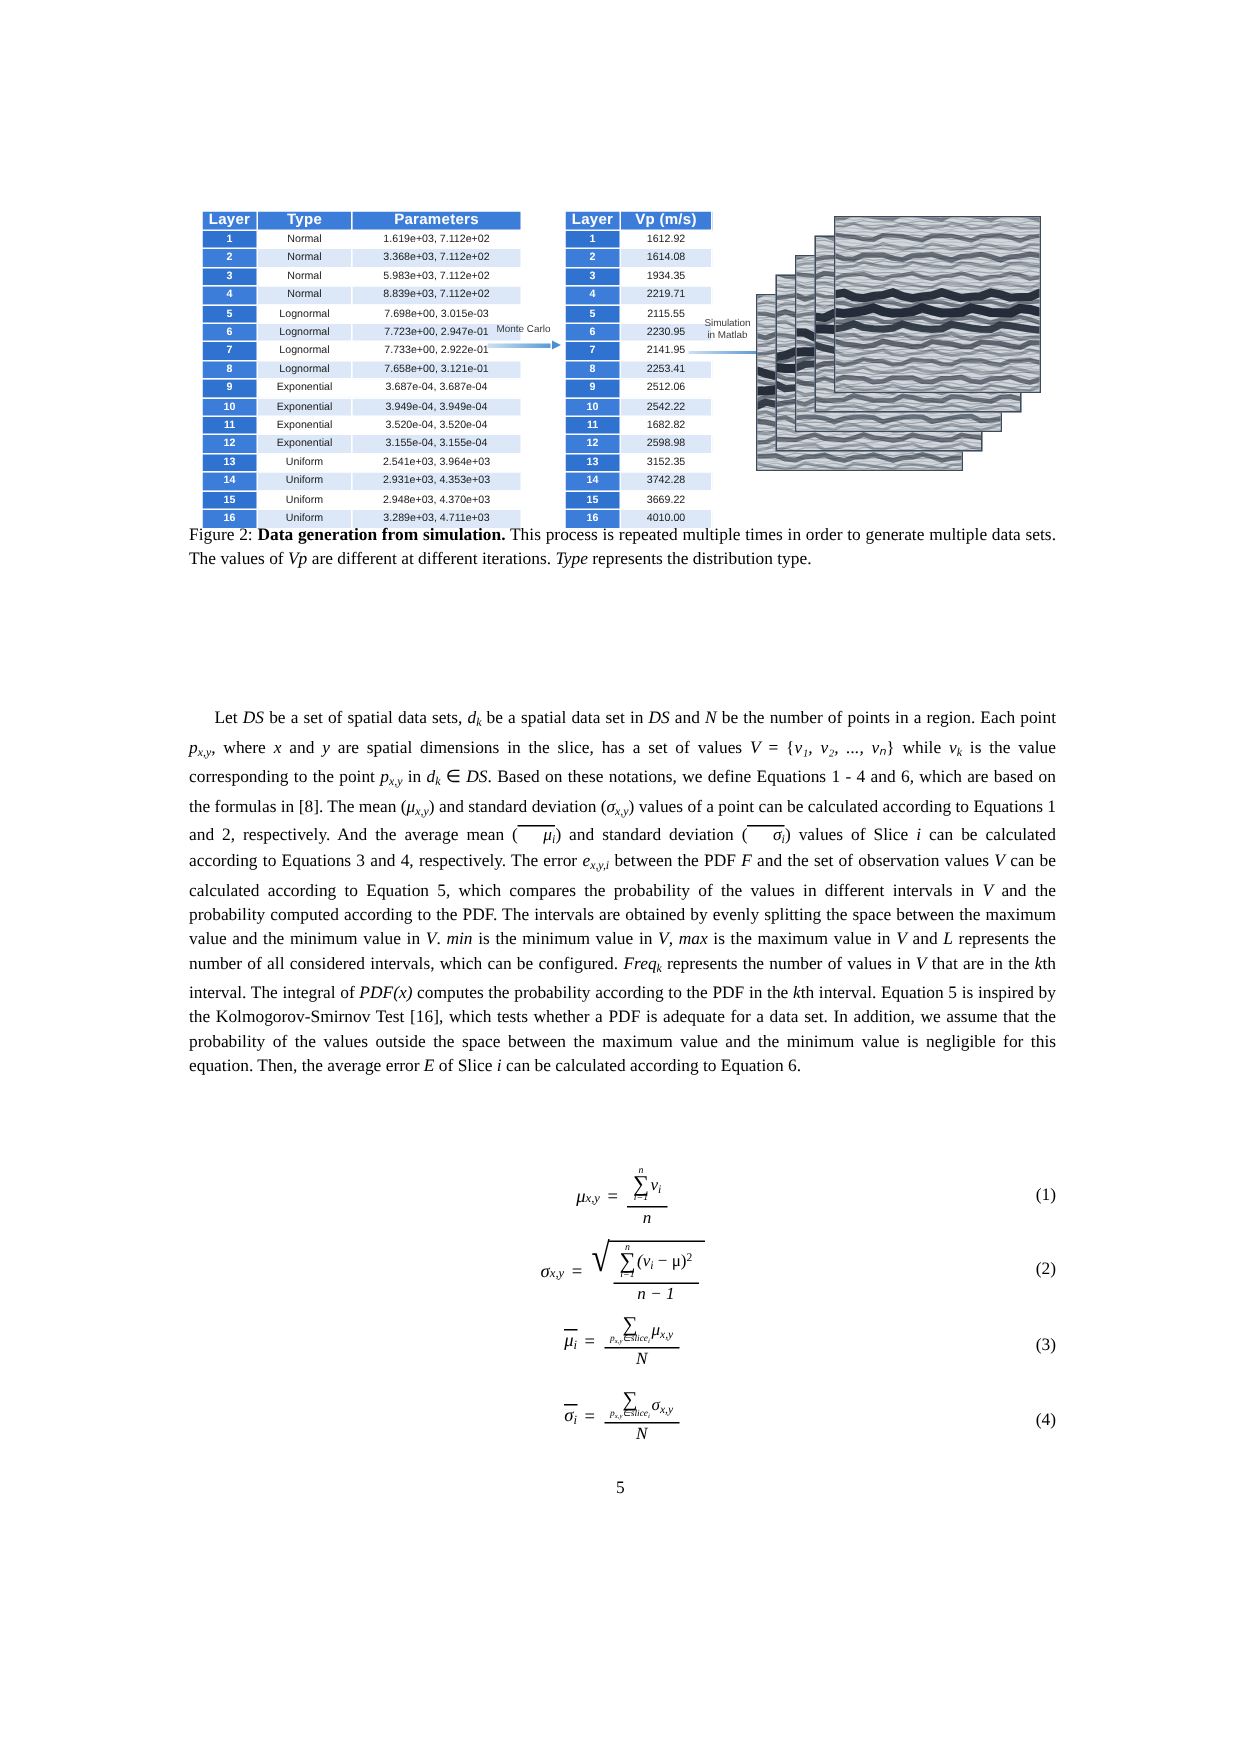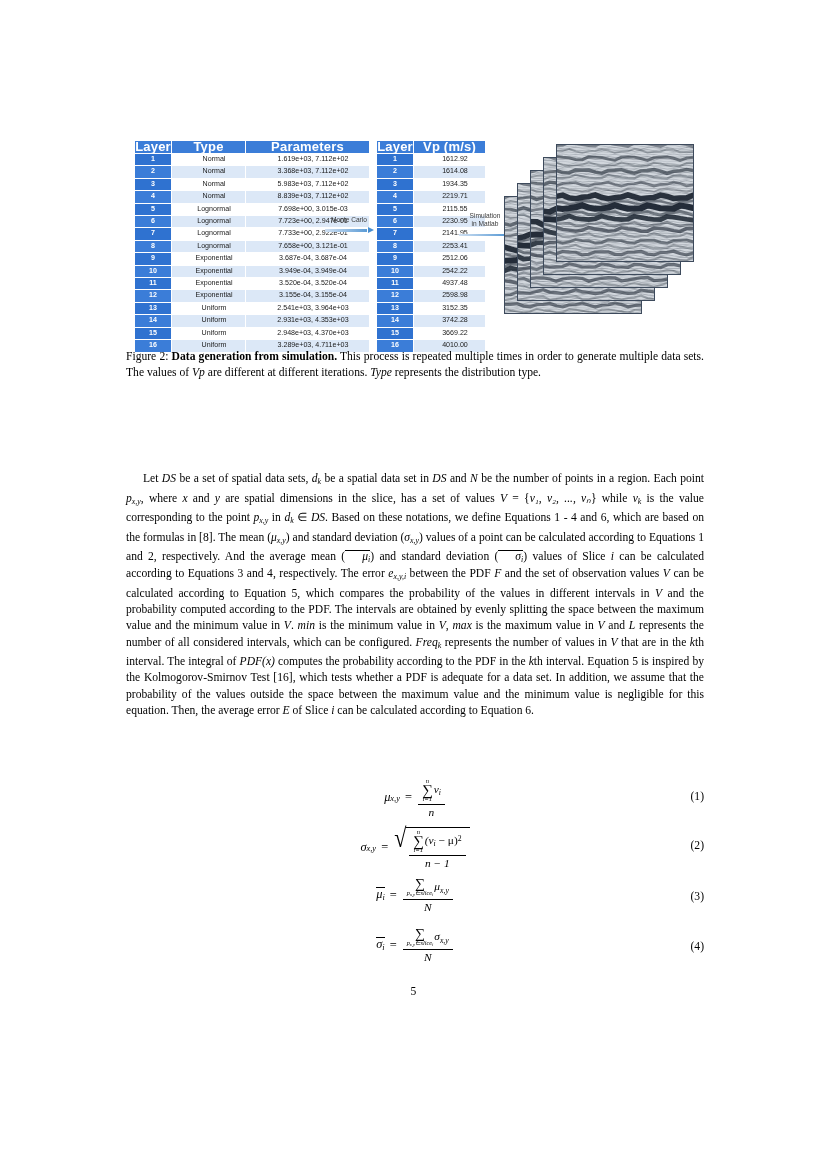--- a/index.html
+++ b/index.html
@@ -48,37 +48,36 @@
     white-space: nowrap;
     border: 0.4px solid #ffffff;
   }
   .tbl th {
     background: #3b7dd8;
     color: #ffffff;
     font-weight: bold;
     letter-spacing: 0.2px;
     text-align: center;
     height: 12px;
-    font-size: 13px;
+    font-size: 10px;
   }
   .tbl td.layer {
     background: #2f72d0;
     color: #ffffff;
     font-weight: bold;
     text-align: center;
     width: 36px;
   }
   .tbl td.layer.alt {
     background: #3b7dd8;
   }
   .tbl td.val {
     background: #ffffff;
     color: #1a1a1a;
     text-align: center;
-    padding-left: 11px;
   }
   .tbl td.val.alt {
     background: #dce8f7;
   }
 
   
   #table-parameters { left: 8px; top: 8px; }
   #table-parameters td.type { width: 62px; }
   #table-parameters td.params { width: 112px; }
 
@@ -417,21 +416,21 @@
           <tr>
             <td class="layer">9</td>
             <td class="val vp">2512.06</td>
           </tr>
           <tr>
             <td class="layer alt">10</td>
             <td class="val vp alt">2542.22</td>
           </tr>
           <tr>
             <td class="layer">11</td>
-            <td class="val vp">4937.48</td>
+            <td class="val vp">1682.82</td>
           </tr>
           <tr>
             <td class="layer alt">12</td>
             <td class="val vp alt">2598.98</td>
           </tr>
           <tr>
             <td class="layer">13</td>
             <td class="val vp">3152.35</td>
           </tr>
           <tr>

